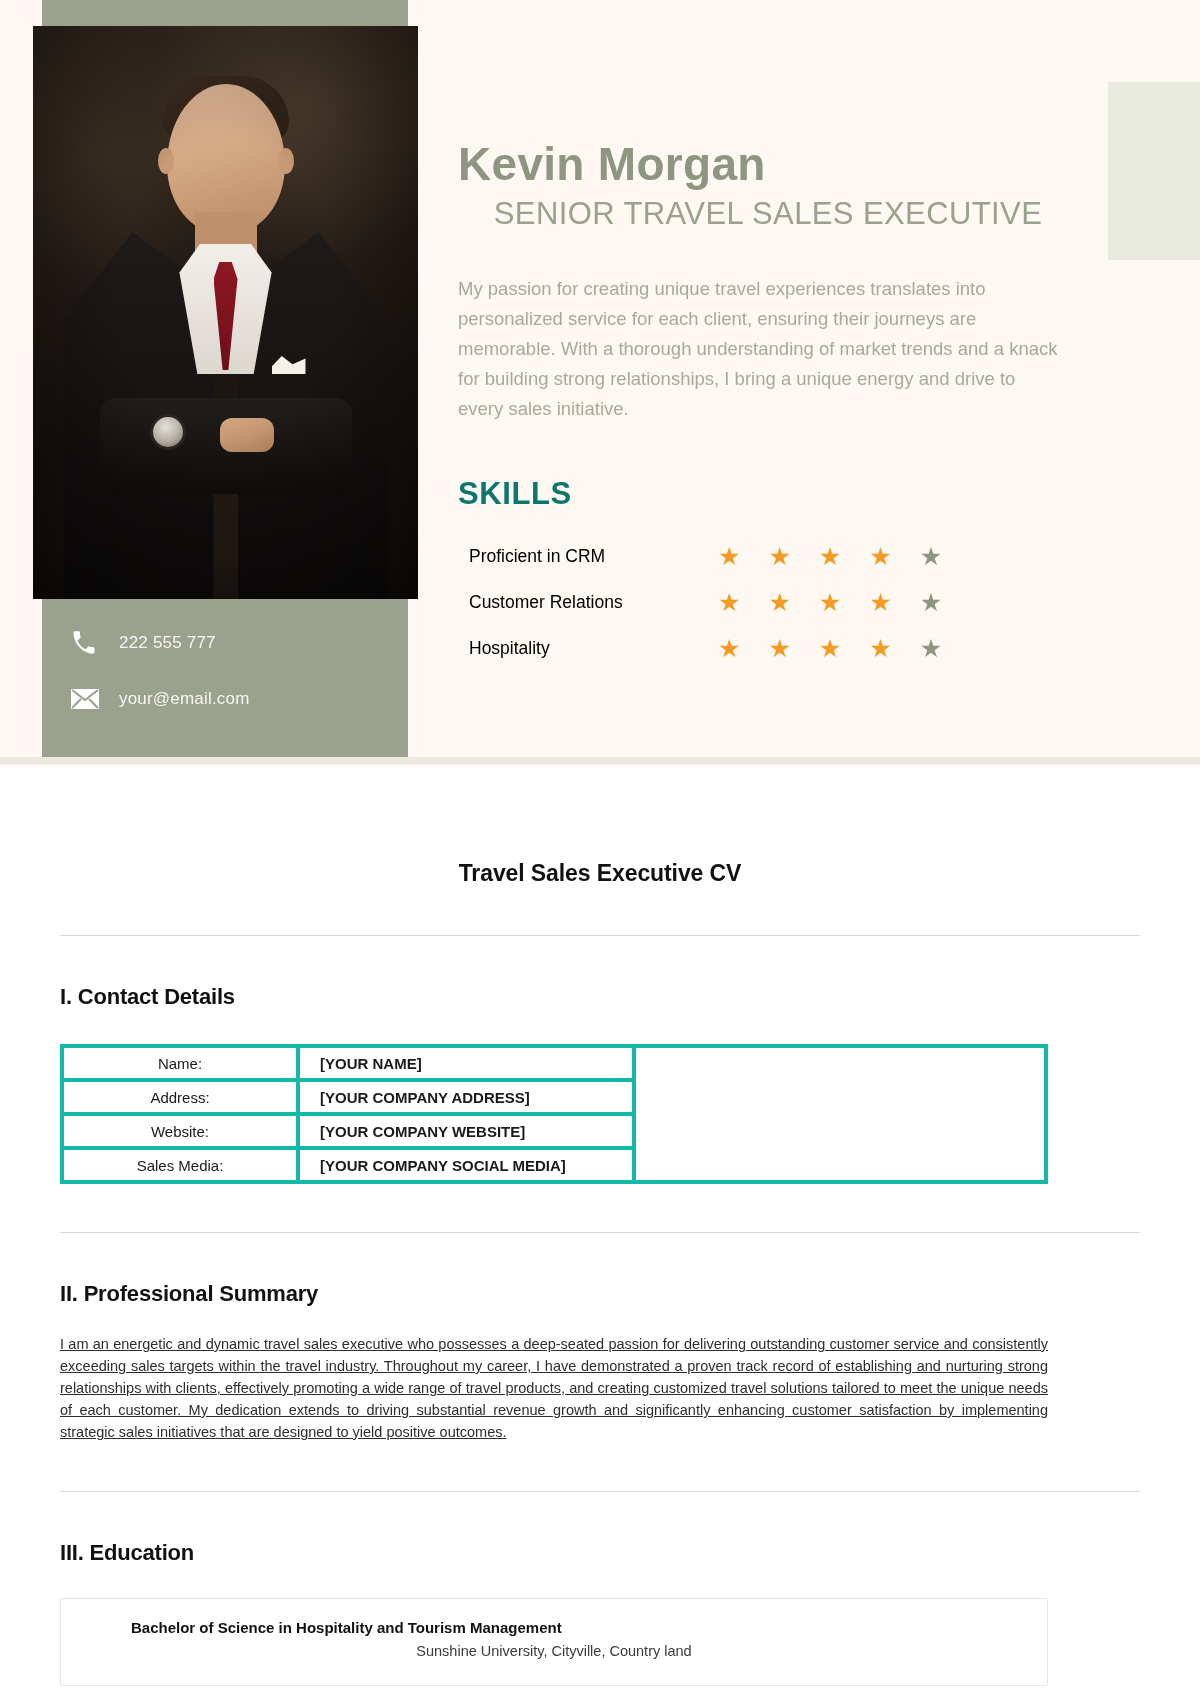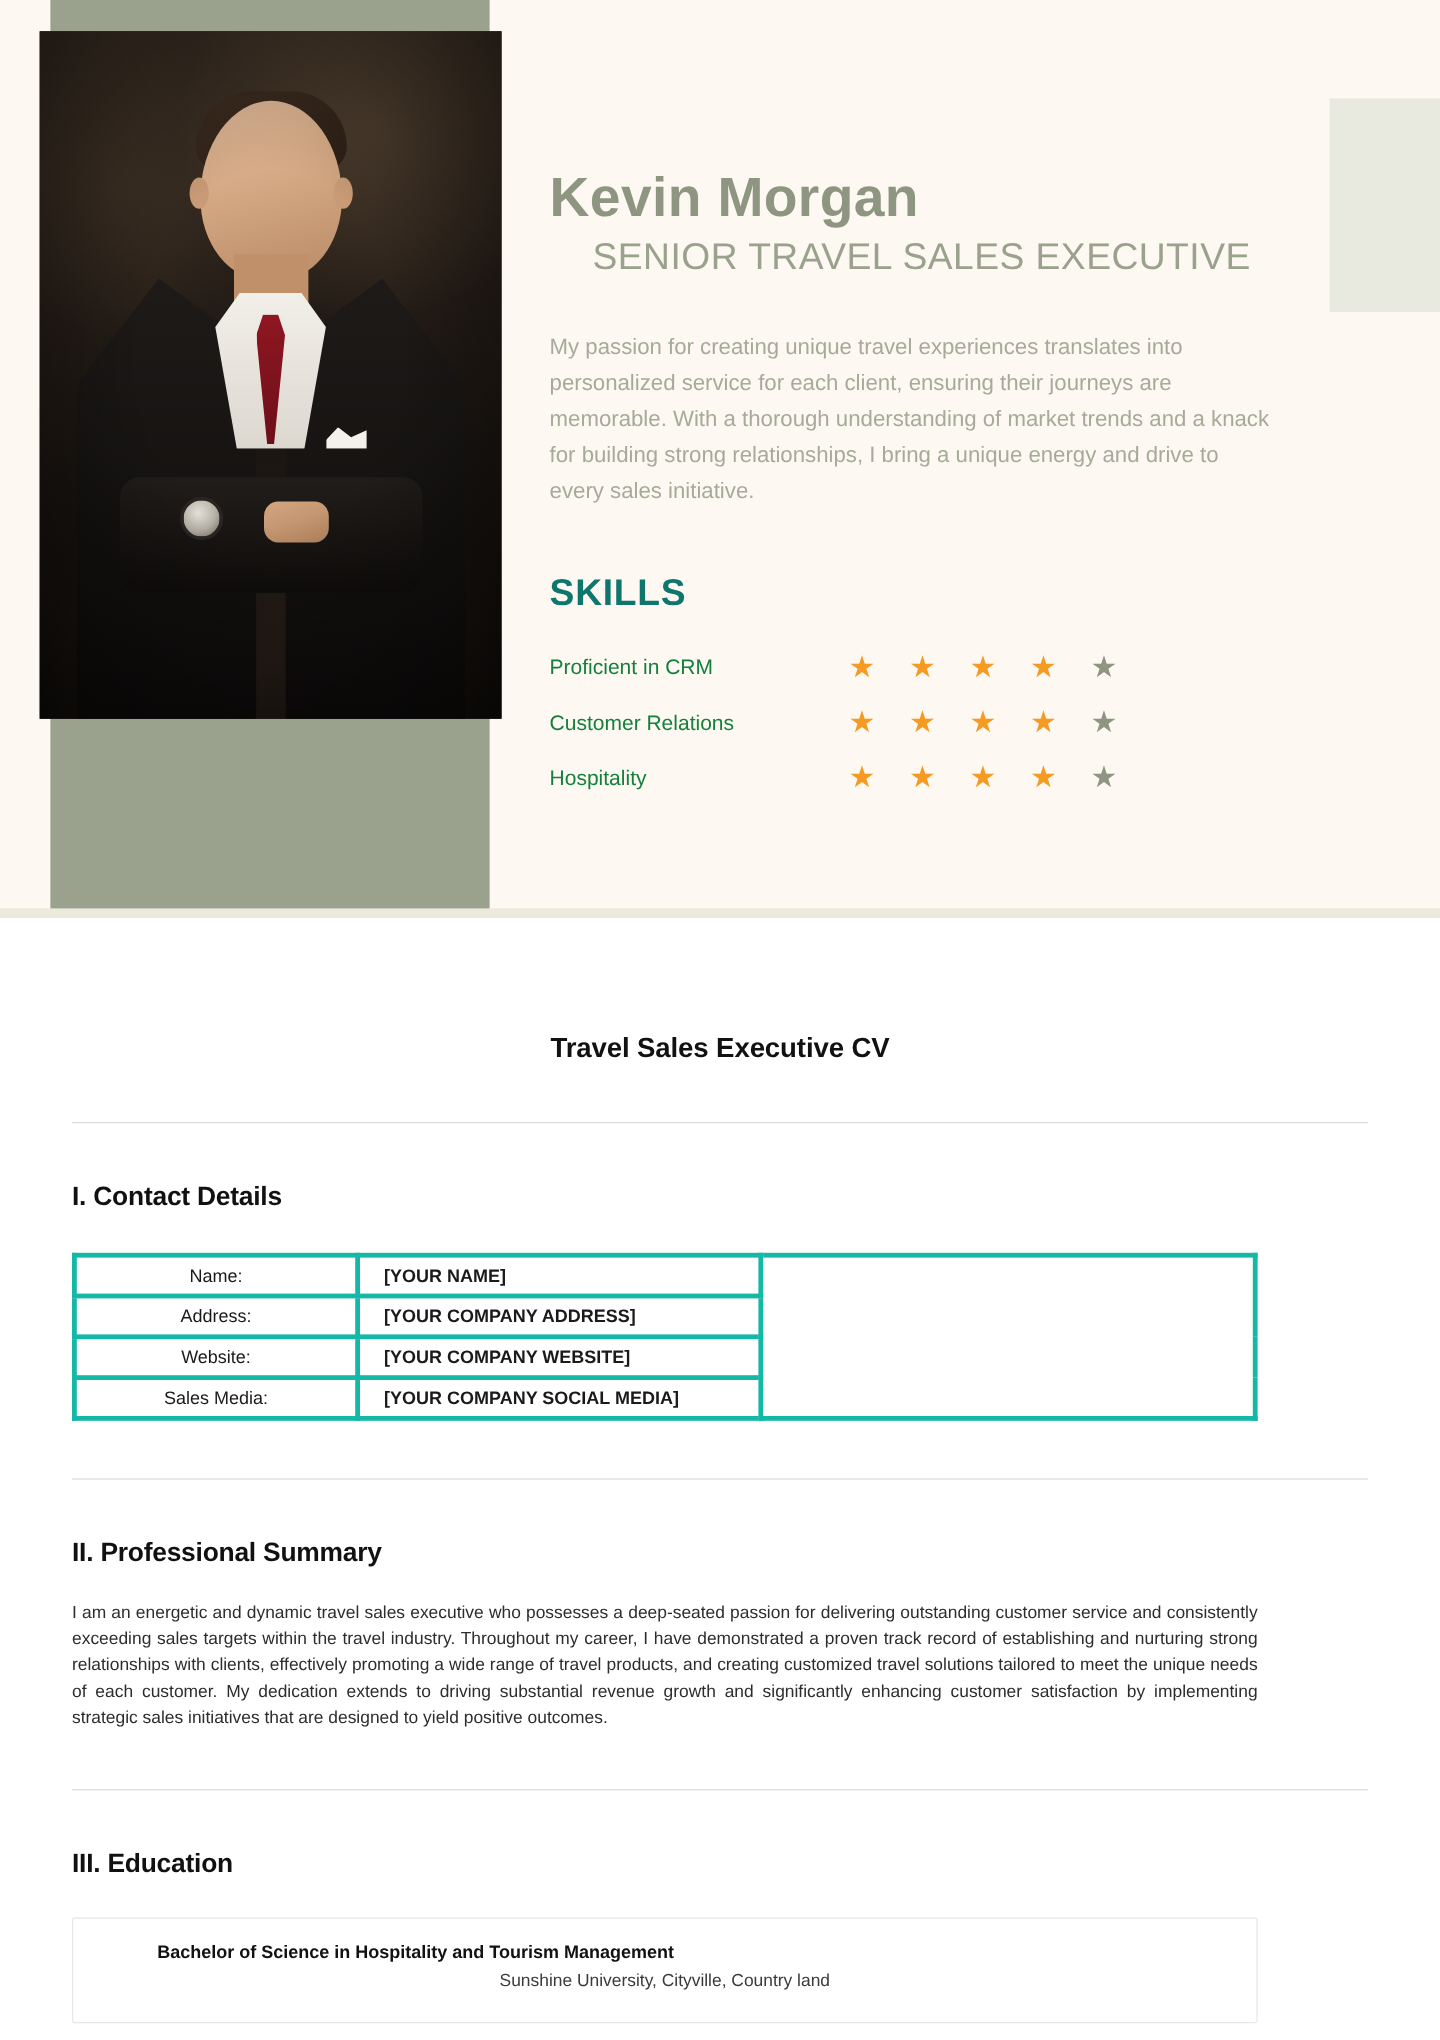--- a/index.html
+++ b/index.html
@@ -224,22 +224,23 @@
   }
   .skills-list { margin-top: 22px; }
   .skill-row {
     display: flex;
     align-items: center;
     height: 46px;
   }
   .skill-label {
     width: 240px;
     font-size: 17.5px;
-    color: #15803d;
+    color: #000000;
     flex: 0 0 240px;
+    margin-left: 11px;
   }
   .skill-stars {
     display: flex;
     align-items: center;
     gap: 28px;
     margin-left: 9px;
   }
   .star { font-size: 25px; line-height: 1; }
   .star.on  { color: #f59a23; }
   .star.off { color: #8e9681; }
@@ -308,20 +309,21 @@
   td.ct-pad { border-left: 1px solid #e8e8e8; border-top: none; border-bottom: none; }
   table.contact-table tr:last-child td.ct-pad { border-bottom: none; }
 
   .summary-text {
     margin-top: 26px;
     width: 988px;
     font-size: 14.5px;
     line-height: 22px;
     color: #2d2d2d;
     text-align: justify;
+    text-decoration: underline;
   }
 
   .edu-box {
     margin-top: 32px;
     width: 988px;
     border: 1px solid #e6e6e6;
     border-radius: 2px;
     padding: 20px 70px 26px 70px;
   }
   .edu-degree {
@@ -357,20 +359,40 @@
       <div class="ph-neck"></div>
       <div class="ph-shirt"></div>
       <div class="ph-tie"></div>
       <div class="ph-pocket"></div>
       <div class="ph-arms"></div>
       <div class="ph-watch"></div>
       <div class="ph-hand"></div>
       <div class="photo-vignette"></div>
     </div>
 
+    <div class="contact-list">
+      <div class="contact-row">
+        <span class="contact-ico">
+          <svg width="28" height="28" viewBox="0 0 24 24" fill="#ffffff" aria-hidden="true">
+            <path d="M6.6 10.8c1.4 2.8 3.8 5.1 6.6 6.6l2.2-2.2c.3-.3.7-.4 1-.2 1.1.4 2.4.6 3.6.6.6 0 1 .4 1 1V20c0 .6-.4 1-1 1C11.3 21 3 12.7 3 2.9c0-.6.4-1 1-1h3.5c.6 0 1 .4 1 1 0 1.3.2 2.5.6 3.6.1.4 0 .8-.2 1.1l-2.3 2.2z"></path>
+          </svg>
+        </span>
+        <span class="contact-text">222 555 777</span>
+      </div>
+      <div class="contact-row">
+        <span class="contact-ico">
+          <svg width="30" height="24" viewBox="0 0 30 24" aria-hidden="true">
+            <rect x="1" y="2" width="28" height="20" fill="#ffffff"></rect>
+            <path d="M2 3 L15 13 L28 3" fill="none" stroke="#9aa18c" stroke-width="2"></path>
+            <path d="M2 21 L11 12 M28 21 L19 12" fill="none" stroke="#9aa18c" stroke-width="2"></path>
+          </svg>
+        </span>
+        <span class="contact-text">your@email.com</span>
+      </div>
+    </div>
 
     <div class="cv-main">
       <div class="cv-name">Kevin Morgan</div>
       <div class="cv-role">SENIOR TRAVEL SALES EXECUTIVE</div>
       <div class="cv-bio">My passion for creating unique travel experiences translates into personalized service for each client, ensuring their journeys are memorable. With a thorough understanding of market trends and a knack for building strong relationships, I bring a unique energy and drive to every sales initiative.</div>
       <div class="cv-skills-title">SKILLS</div>
 
       <div class="skills-list">
         <div class="skill-row">
           <span class="skill-label">Proficient in  CRM</span>

